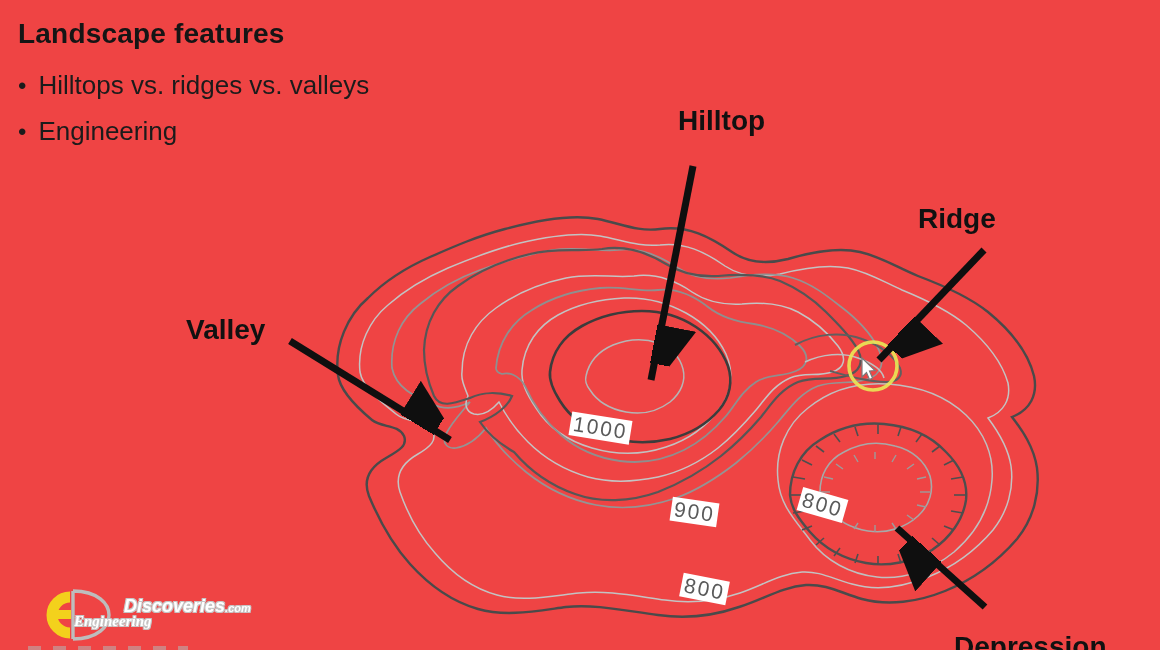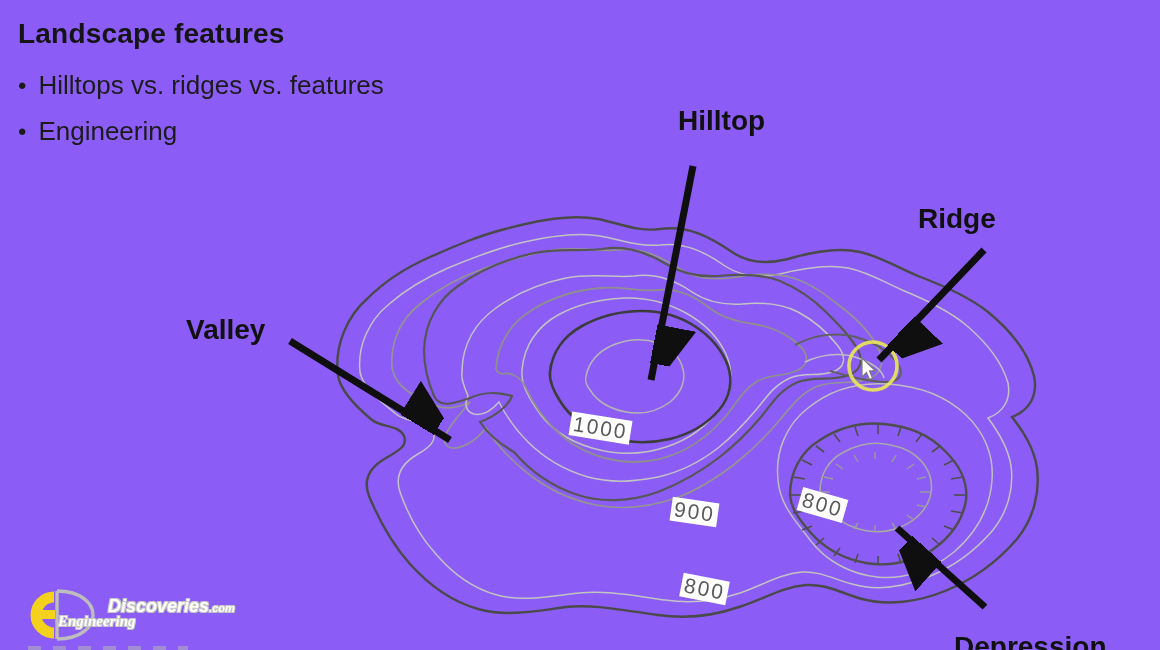--- a/index.html
+++ b/index.html
@@ -1,44 +1,44 @@
 <!DOCTYPE html>
 <html><head>
 <meta charset="utf-8">
 <style>
   html,body{margin:0;padding:0;background:#fff;}
-  .slide{position:relative;width:1160px;height:650px;background:#8b5cf6;overflow:hidden;
+  .slide{position:relative;width:1160px;height:650px;background:#ef4444;overflow:hidden;
          font-family:"Liberation Sans",sans-serif;color:#151515;}
   .abs{position:absolute;}
   .title{left:18px;top:18px;font-size:28px;font-weight:bold;letter-spacing:.2px;}
   .bullet-row{left:18px;font-size:26px;color:#1b1b1b;display:flex;gap:12px;align-items:flex-start;}
   .bullet-row .glyph{font-size:24px;line-height:32px;}
   .map-svg{left:0;top:0;width:1160px;height:650px;}
   .feature-label{font-size:28px;font-weight:bold;color:#111;white-space:nowrap;}
   .contour-label{font-size:21px;color:#5a5a5a;letter-spacing:2px;background:#fff;
                  padding:0 3px;white-space:nowrap;transform-origin:center;}
   
-  .logo{left:24px;top:585px;width:230px;height:62px;}
+  .logo{left:40px;top:585px;width:230px;height:62px;}
   .logo .wordmark{position:absolute;color:#fff;font-weight:bold;
     text-shadow:-1px -1px 0 #c6c6c6,1px -1px 0 #c6c6c6,-1px 1px 0 #c6c6c6,1px 1px 0 #c6c6c6,0 1px 0 #c6c6c6,0 -1px 0 #c6c6c6;}
   .logo .top-line{left:84px;top:11px;font-size:18px;font-style:italic;}
   .logo .top-line .suffix{font-size:11px;}
   .logo .bottom-line{left:34px;top:28px;font-size:15px;font-style:italic;font-family:Liberation Serif, serif;}
   .cutoff-marks{left:28px;top:646px;width:160px;height:4px;opacity:.55;
     background:repeating-linear-gradient(90deg,#b5b5b5 0 13px,transparent 13px 25px);}
 </style>
 </head>
 <body>
 
 <div class="slide">
 
   <div class="abs title">Landscape features</div>
   <div class="abs bullet-row" style="top:70px;">
     <span class="glyph">•</span>
-    <span>Hilltops vs. ridges vs. features</span>
+    <span>Hilltops vs. ridges vs. valleys</span>
   </div>
   <div class="abs bullet-row" style="top:116px;">
     <span class="glyph">•</span>
     <span>Engineering</span>
   </div>
 
   <svg class="abs map-svg" viewBox="0 0 1160 650">
     <defs>
       <marker id="ah" markerWidth="5.6" markerHeight="5.6" refX="8" refY="5" orient="auto">
         <path d="M0,0 L10,5 L0,10 Z" fill="#0f0f0f"></path>

